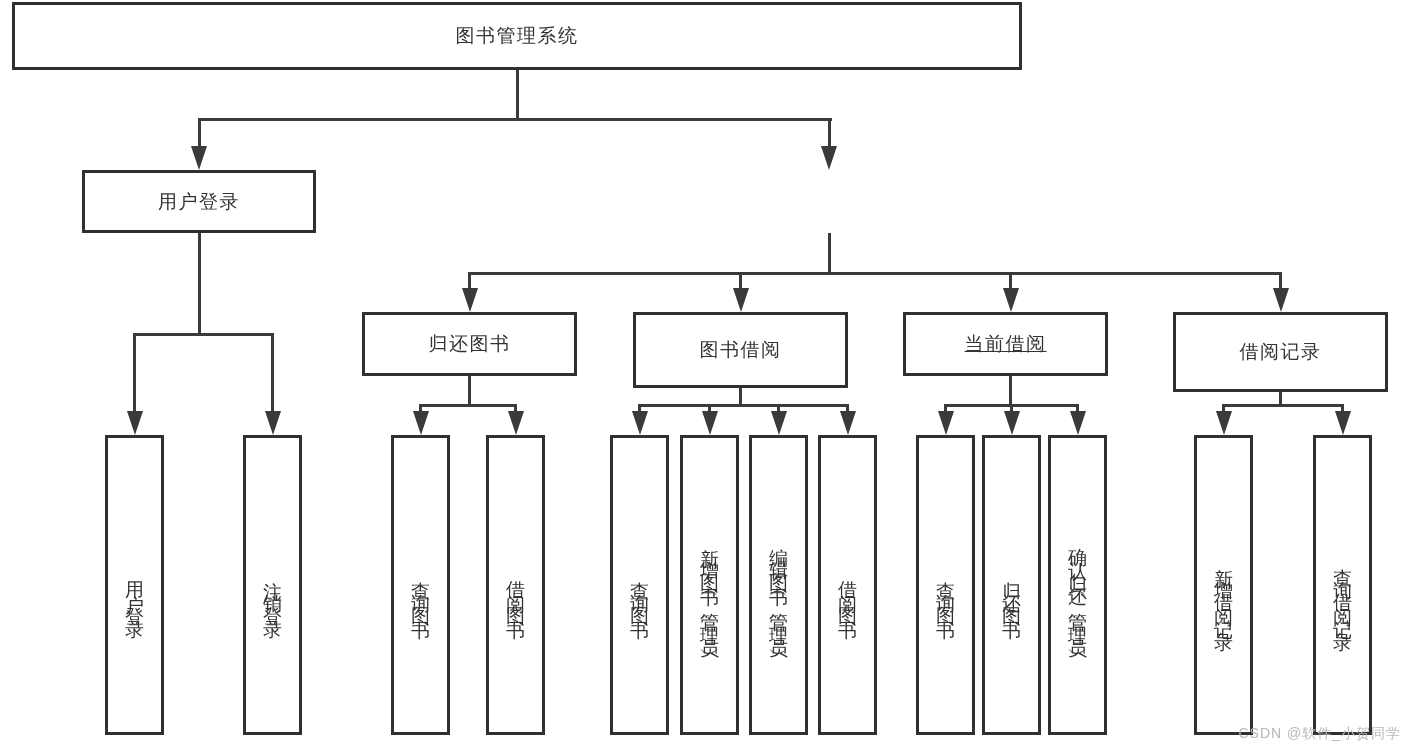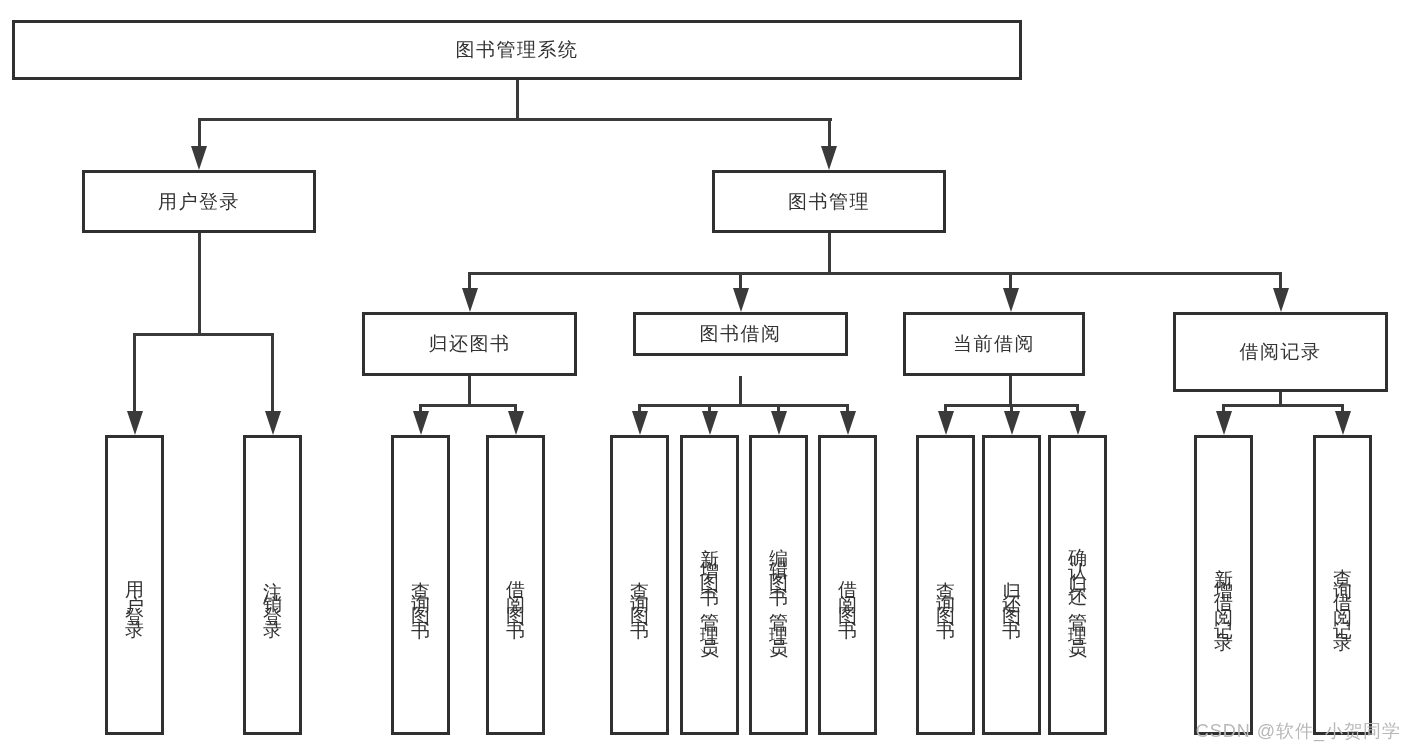--- a/index.html
+++ b/index.html
@@ -51,48 +51,45 @@
     height: 0;
     border-left: 8px solid transparent;
     border-right: 8px solid transparent;
     border-top: 24px solid var(--line);
     z-index: 1;
   }
   .watermark {
     position: absolute;
     right: 4px;
     bottom: 4px;
-    font-size: 18px;
+    font-size: 14px;
     letter-spacing: 1px;
     color: var(--watermark);
     z-index: 5;
     white-space: nowrap;
   }
 </style>
 </head>
 <body>
 
 <div class="canvas">
 
-  <div class="box" style="left:12px; top:20px; width:1010px; height:60px;">
+  <div class="box" style="left:12px; top:2px; width:1010px; height:68px;">
     <span>图书管理系统</span>
   </div>
 
   <div class="line" style="left:516px; top:69px; width:3px; height:50px;"></div>
   <div class="line" style="left:198px; top:118px; width:634px; height:3px;"></div>
   <div class="line" style="left:198px; top:118px; width:3px; height:32px;"></div>
   <div class="arrow" style="left:191px; top:146px;"></div>
   <div class="line" style="left:828px; top:118px; width:3px; height:32px;"></div>
   <div class="arrow" style="left:821px; top:146px;"></div>
 
   <div class="box" style="left:82px; top:170px; width:234px; height:63px;">
     <span>用户登录</span>
-  </div>
-  <div class="box" style="left:712px; top:170px; width:234px; height:63px;">
-    <span>图书管理</span>
   </div>
 
   <div class="line" style="left:198px; top:233px; width:3px; height:102px;"></div>
   <div class="line" style="left:133px; top:333px; width:141px; height:3px;"></div>
   <div class="line" style="left:133px; top:333px; width:3px; height:82px;"></div>
   <div class="arrow" style="left:127px; top:411px;"></div>
   <div class="line" style="left:271px; top:333px; width:3px; height:82px;"></div>
   <div class="arrow" style="left:265px; top:411px;"></div>
 
   <div class="line" style="left:828px; top:233px; width:3px; height:42px;"></div>
@@ -102,24 +99,24 @@
   <div class="line" style="left:739px; top:272px; width:3px; height:20px;"></div>
   <div class="arrow" style="left:733px; top:288px;"></div>
   <div class="line" style="left:1009px; top:272px; width:3px; height:20px;"></div>
   <div class="arrow" style="left:1003px; top:288px;"></div>
   <div class="line" style="left:1279px; top:272px; width:3px; height:20px;"></div>
   <div class="arrow" style="left:1273px; top:288px;"></div>
 
   <div class="box" style="left:362px; top:312px; width:215px; height:64px;">
     <span>归还图书</span>
   </div>
-  <div class="box" style="left:633px; top:312px; width:215px; height:44px;">
+  <div class="box" style="left:633px; top:312px; width:215px; height:76px;">
     <span>图书借阅</span>
   </div>
-  <div class="box" style="left:903px; top:312px; width:182px; height:64px;">
+  <div class="box" style="left:903px; top:312px; width:205px; height:64px;text-decoration:underline;">
     <span>当前借阅</span>
   </div>
   <div class="box" style="left:1173px; top:312px; width:215px; height:80px;">
     <span>借阅记录</span>
   </div>
 
   <div class="line" style="left:468px; top:376px; width:3px; height:31px;"></div>
   <div class="line" style="left:419px; top:404px; width:98px; height:3px;"></div>
   <div class="line" style="left:419px; top:404px; width:3px; height:12px;"></div>
   <div class="arrow" style="left:413px; top:411px;"></div>

